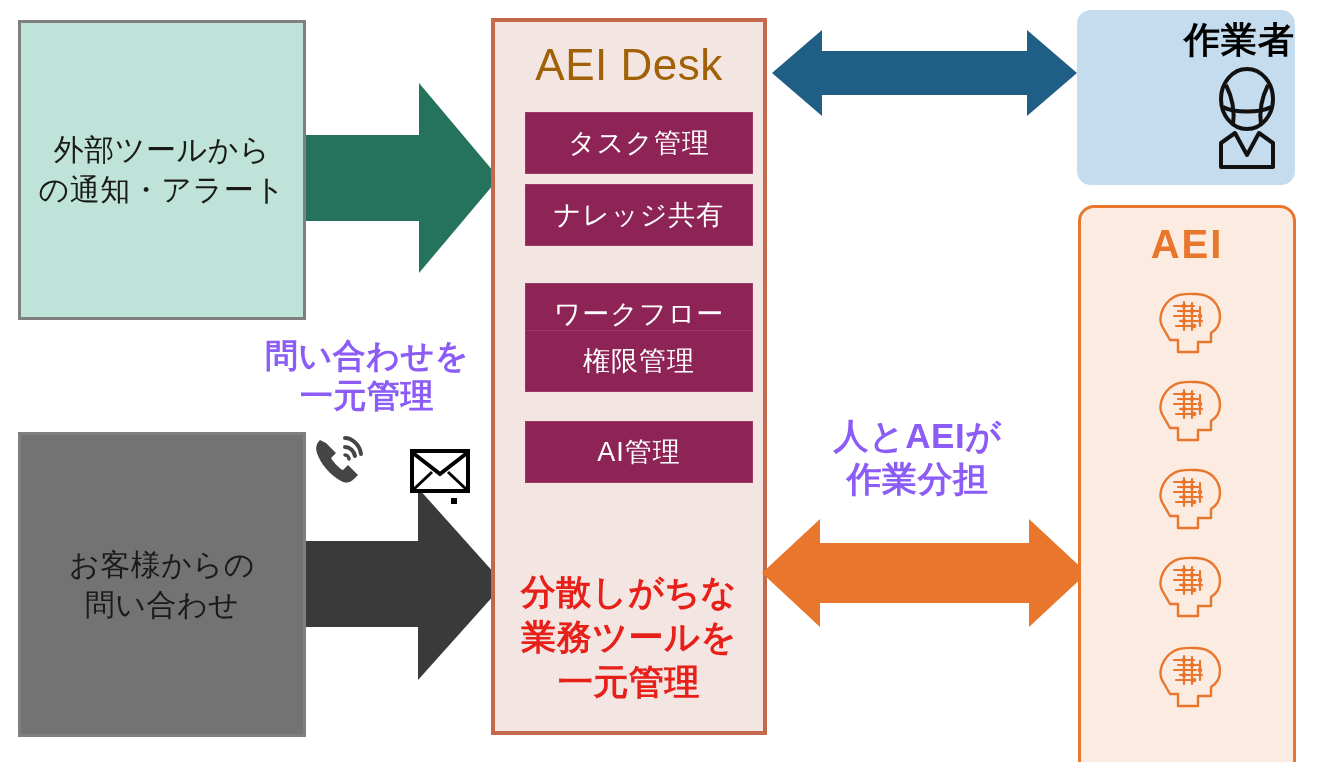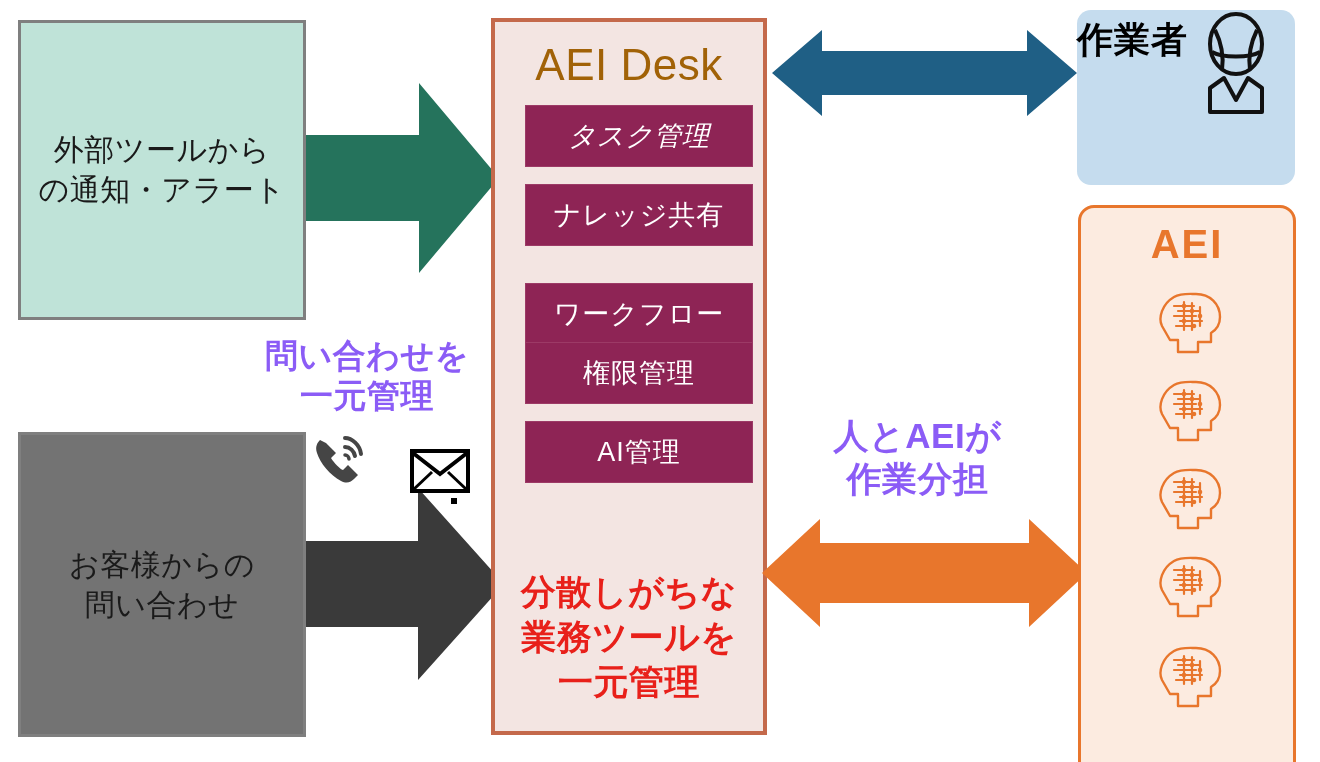--- a/index.html
+++ b/index.html
@@ -82,22 +82,22 @@
     line-height: 1.28;
     letter-spacing: 0.5px;
   }
 
   
   #worker-box {
     box-sizing: border-box;
     background: #c5dcee;
     border-radius: 14px;
     display: flex;
-    flex-direction: row;
-    align-items: flex-start;
+    flex-direction: column;
+    align-items: flex-end;
   }
   #worker-label {
     font-size: 36px;
     font-weight: bold;
     color: #000000;
     margin-top: 6px;
     letter-spacing: 1px;
   }
 
   
@@ -190,30 +190,30 @@
       <line x1="4" y1="42" x2="23" y2="24" stroke="#000000" stroke-width="3"></line>
       <line x1="58" y1="42" x2="39" y2="24" stroke="#000000" stroke-width="3"></line>
     </svg>
     <div class="abs" style="left:42px; top:50px; width:6px; height:6px; background:#000;"></div>
   </div>
 
   <div class="abs" id="aei-desk-panel" style="left:491px; top:18px; width:276px; height:717px;">
 
     <div id="aei-desk-title">AEI Desk</div>
 
-    <div class="feature-chip" style="top:83px;font-style:italic;">
+    <div class="feature-chip" style="top:90px;">
       <span>タスク管理</span>
     </div>
     <div class="feature-chip" style="top:162px;">
       <span>ナレッジ共有</span>
     </div>
     <div class="feature-chip" style="top:241px;margin-top:20px;">
       <span>ワークフロー</span>
     </div>
-    <div class="feature-chip" style="top:320px;">
+    <div class="feature-chip" style="top:308px;">
       <span>権限管理</span>
     </div>
     <div class="feature-chip" style="top:399px;">
       <span>AI管理</span>
     </div>
 
     <div id="aei-desk-caption">
       <div>分散しがちな</div>
       <div>業務ツールを</div>
       <div>一元管理</div>

